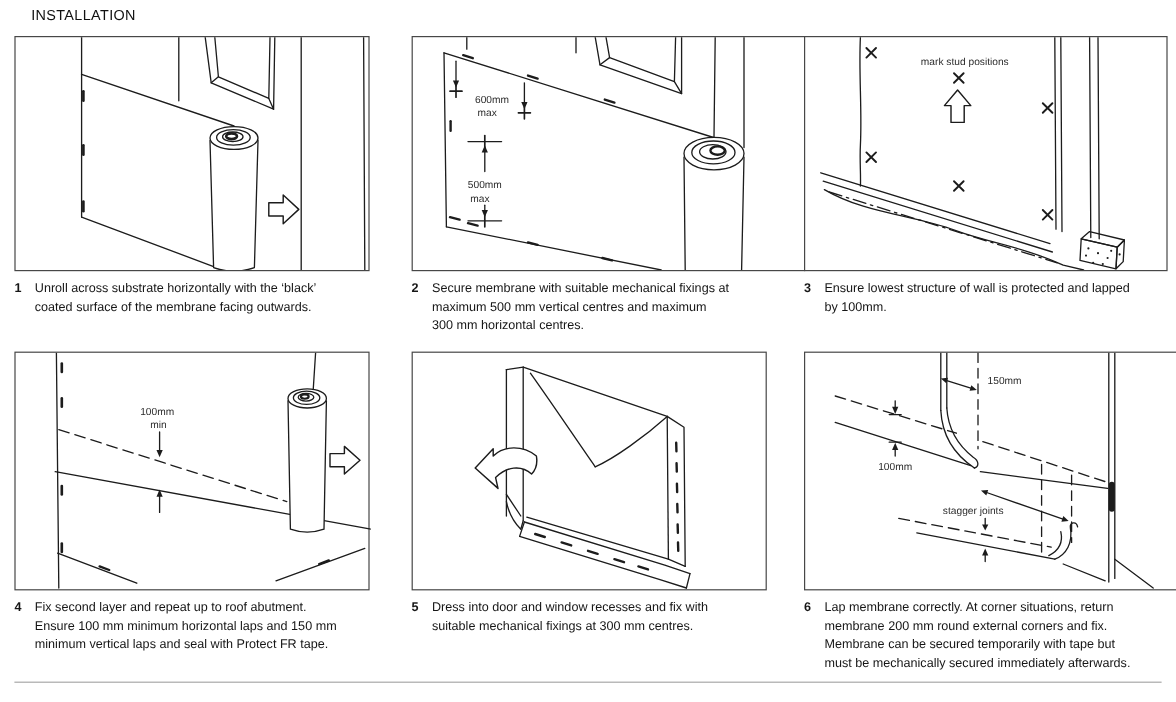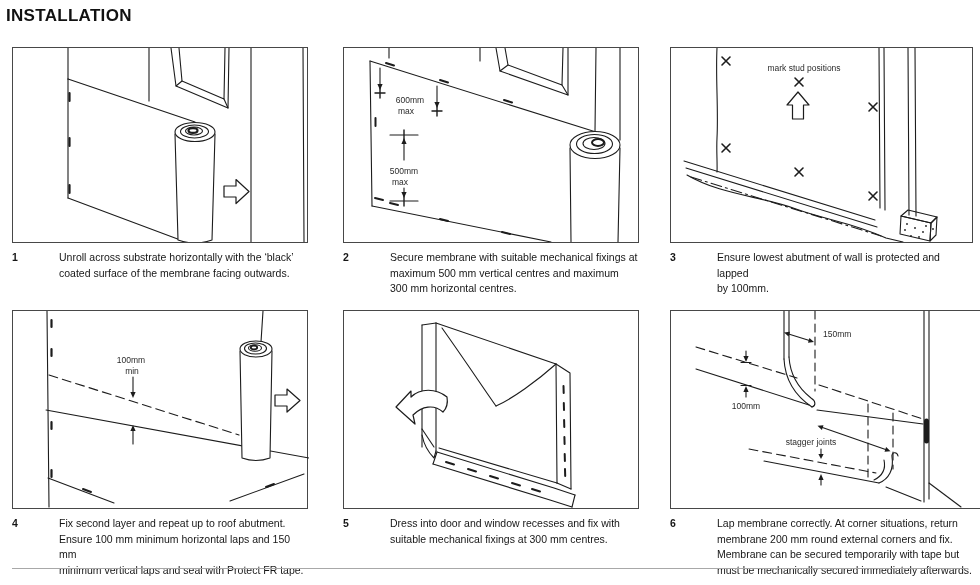--- a/index.html
+++ b/index.html
@@ -1,29 +1,29 @@
 <!DOCTYPE html>
 <html><head>
 <meta charset="utf-8">
 <style>
   html,body{margin:0;padding:0;}
   body{
     width:980px;height:585px;background:#ffffff;position:relative;overflow:hidden;
     font-family:"Liberation Sans", sans-serif;color:#161616;
   }
   .title{
-    position:absolute;left:6px;top:6px;
-    font-size:17px;font-weight:bold;letter-spacing:.3px;color:#111;
+    position:absolute;left:26px;top:6px;
+    font-size:12px;font-weight:normal;letter-spacing:.3px;color:#111;
   }
   .panel{position:absolute;}
-  .figure{border:1px solid #474747;background:#fff;margin-top:17px;}
+  .figure{border:1px solid #474747;background:#fff;}
   .figure svg{display:block;}
   .caption{display:flex;margin-top:7px;font-size:10.5px;line-height:15.5px;color:#161616;}
   .num{width:17px;font-weight:bold;flex:none;}
-  .captext{white-space:pre-line;flex:1;margin-left:30px;}
+  .captext{white-space:pre-line;flex:1;}
   .rule{position:absolute;left:12px;top:568px;width:956px;height:1px;background:#a8a8a8;}
   svg text{font-family:"Liberation Sans", sans-serif;font-size:8.5px;fill:#2b2b2b;stroke:none;}
 </style>
 </head>
 <body>
 
 <div class="title">INSTALLATION</div>
 
 <div class="panel" style="left:12px;top:30px;width:296px">
   <div class="figure">
@@ -51,21 +51,21 @@
       </g>
     </svg>
   </div>
   <div class="caption">
     <span class="num">1</span>
     <span class="captext">Unroll across substrate horizontally with the ‘black’
 coated surface of the membrane facing outwards.</span>
   </div>
 </div>
 
-<div class="panel" style="left:343px;top:30px;width:296px">
+<div class="panel" style="left:343px;top:30px;width:328px">
   <div class="figure">
     <svg width="296" height="194" viewBox="0 0 296 194">
       <g fill="none" stroke="#1c1c1c" stroke-width="1.1" stroke-linecap="round" stroke-linejoin="round">
         <line x1="45" y1="0" x2="45" y2="10"></line>
         <line x1="136" y1="0" x2="136" y2="13"></line>
         <path d="M152,0 L156,23 L224,47 L224,0"></path>
         <path d="M161,0 L164,17 L218,37 L219,0"></path>
         <path d="M156,23 L164,17 M224,47 L218,37"></path>
         <line x1="252" y1="0" x2="251" y2="83"></line>
         <line x1="276" y1="0" x2="276" y2="92"></line>
@@ -148,21 +148,21 @@
         <path d="M51,96 L59,104 M59,96 L51,104" stroke-width="1.6"></path>
         <path d="M124,120 L132,128 M132,120 L124,128" stroke-width="1.6"></path>
         <path d="M198,144 L206,152 M206,144 L198,152" stroke-width="1.6"></path>
         <polygon points="127,44 138,57 132.5,57 132.5,71 121.5,71 121.5,57 116,57" fill="#ffffff" stroke-width="1.2"></polygon>
       </g>
       <text x="133" y="23" text-anchor="middle">mark stud positions</text>
     </svg>
   </div>
   <div class="caption">
     <span class="num">3</span>
-    <span class="captext">Ensure lowest abutment of wall is protected and lapped
+    <span class="captext">Ensure lowest structure of wall is protected and lapped
 by 100mm.</span>
   </div>
 </div>
 
 <div class="panel" style="left:12px;top:293px;width:296px">
   <div class="figure">
     <svg width="296" height="197" viewBox="0 0 296 197">
       <g fill="none" stroke="#1c1c1c" stroke-width="1.1" stroke-linecap="round" stroke-linejoin="round">
         <line x1="34" y1="0" x2="36" y2="196"></line>
         <path d="M38.5,9 L38.5,16" stroke-width="2.2"></path>

